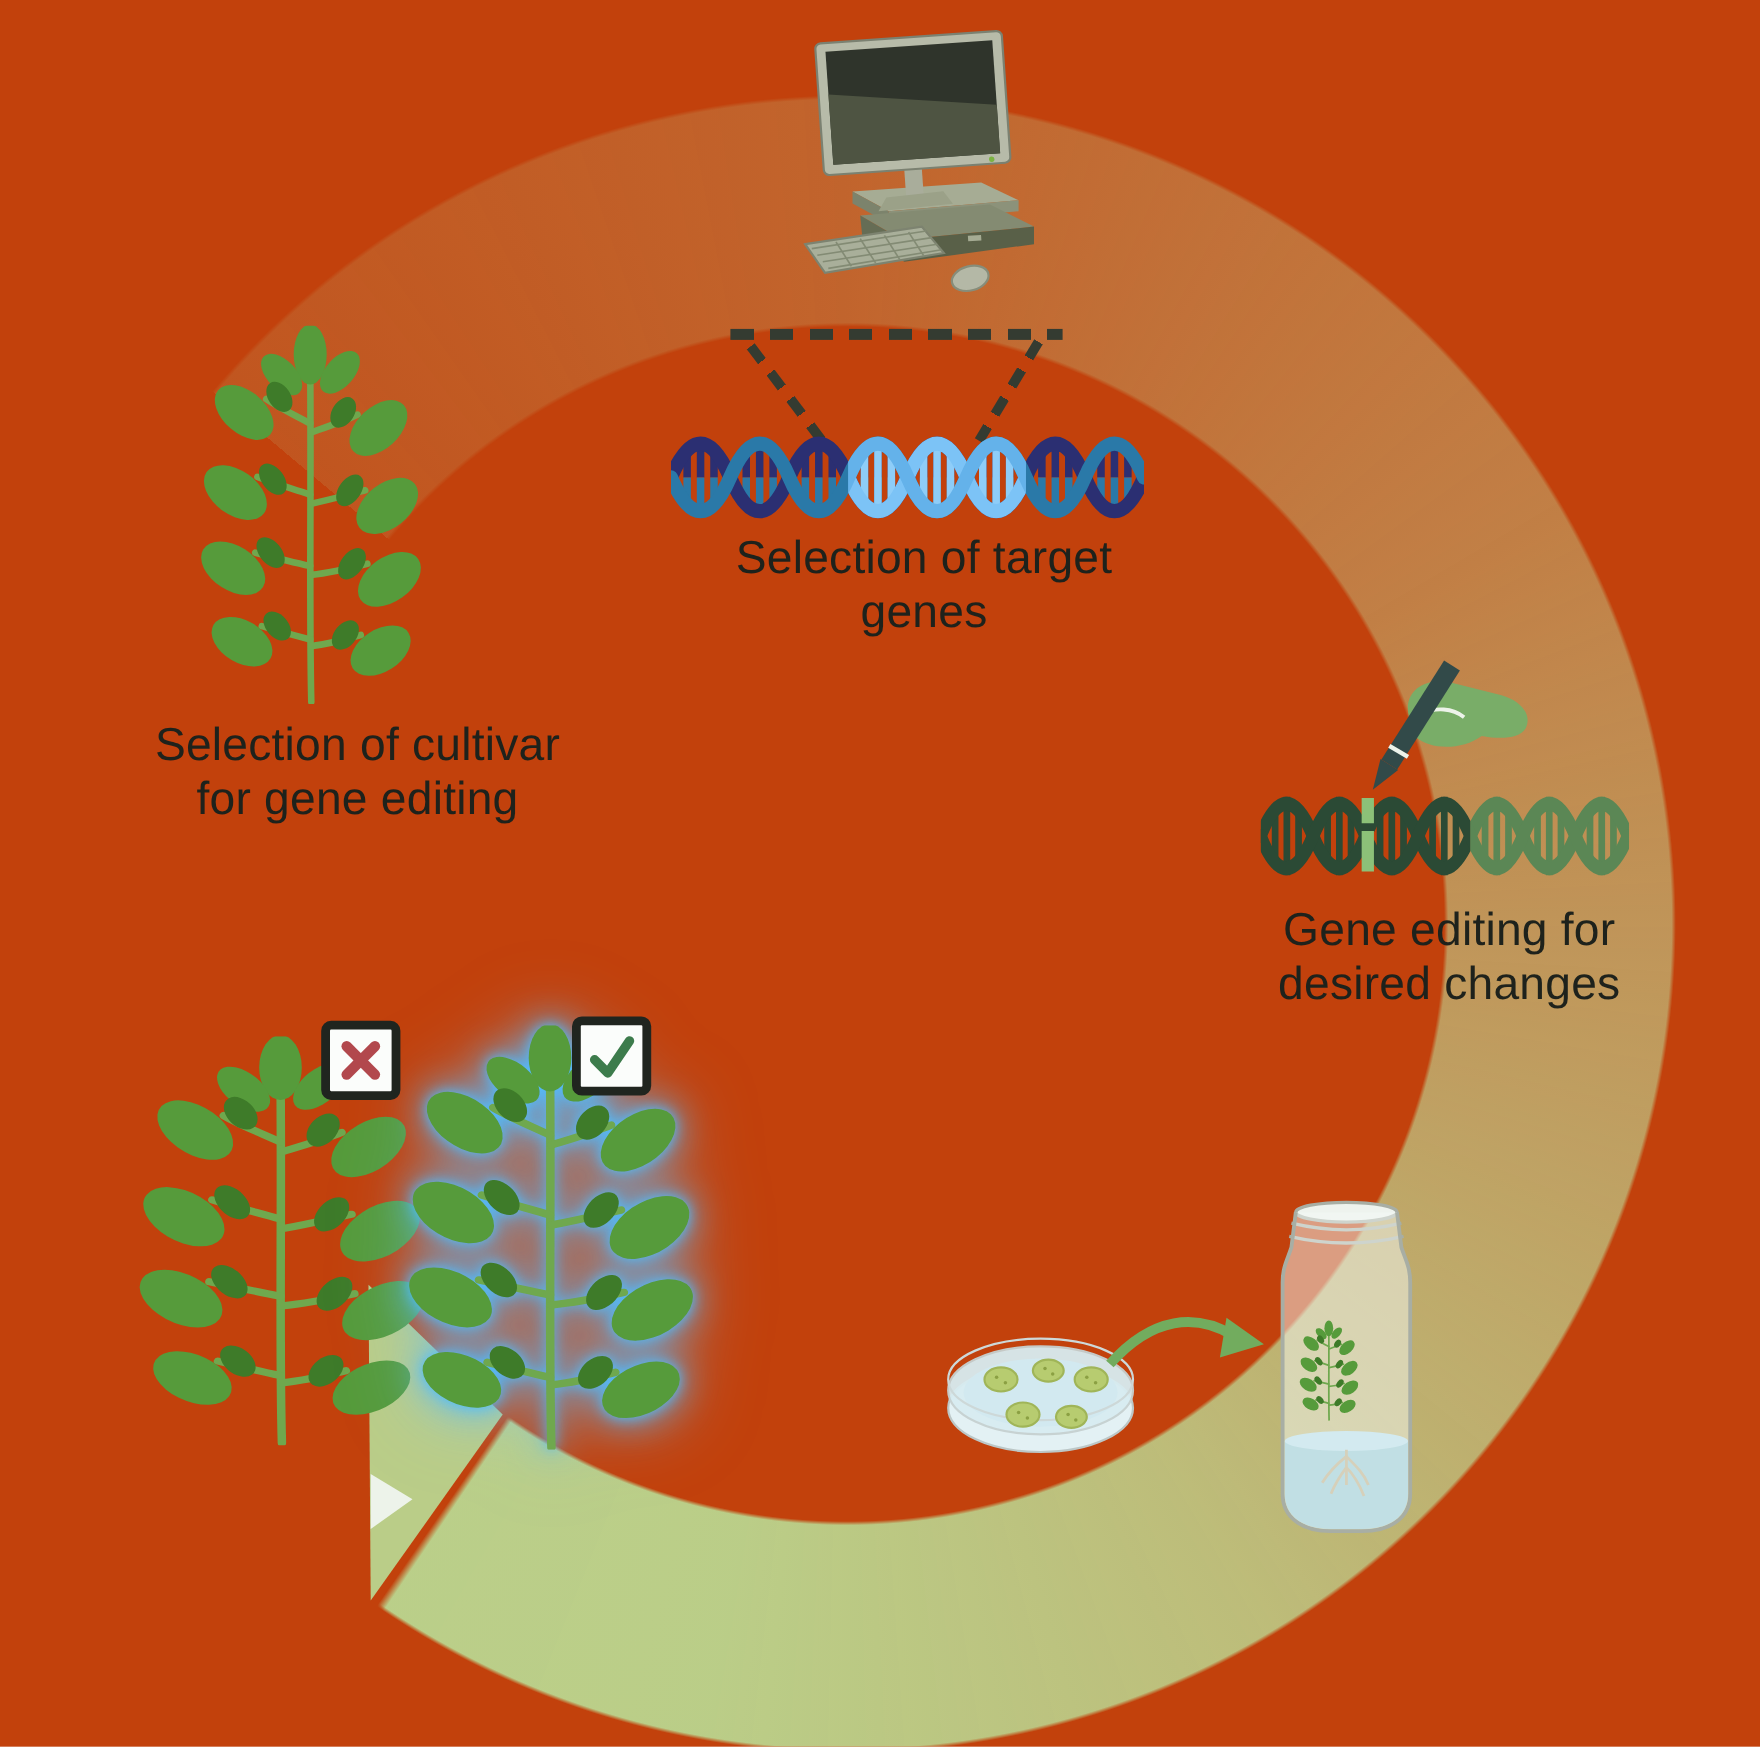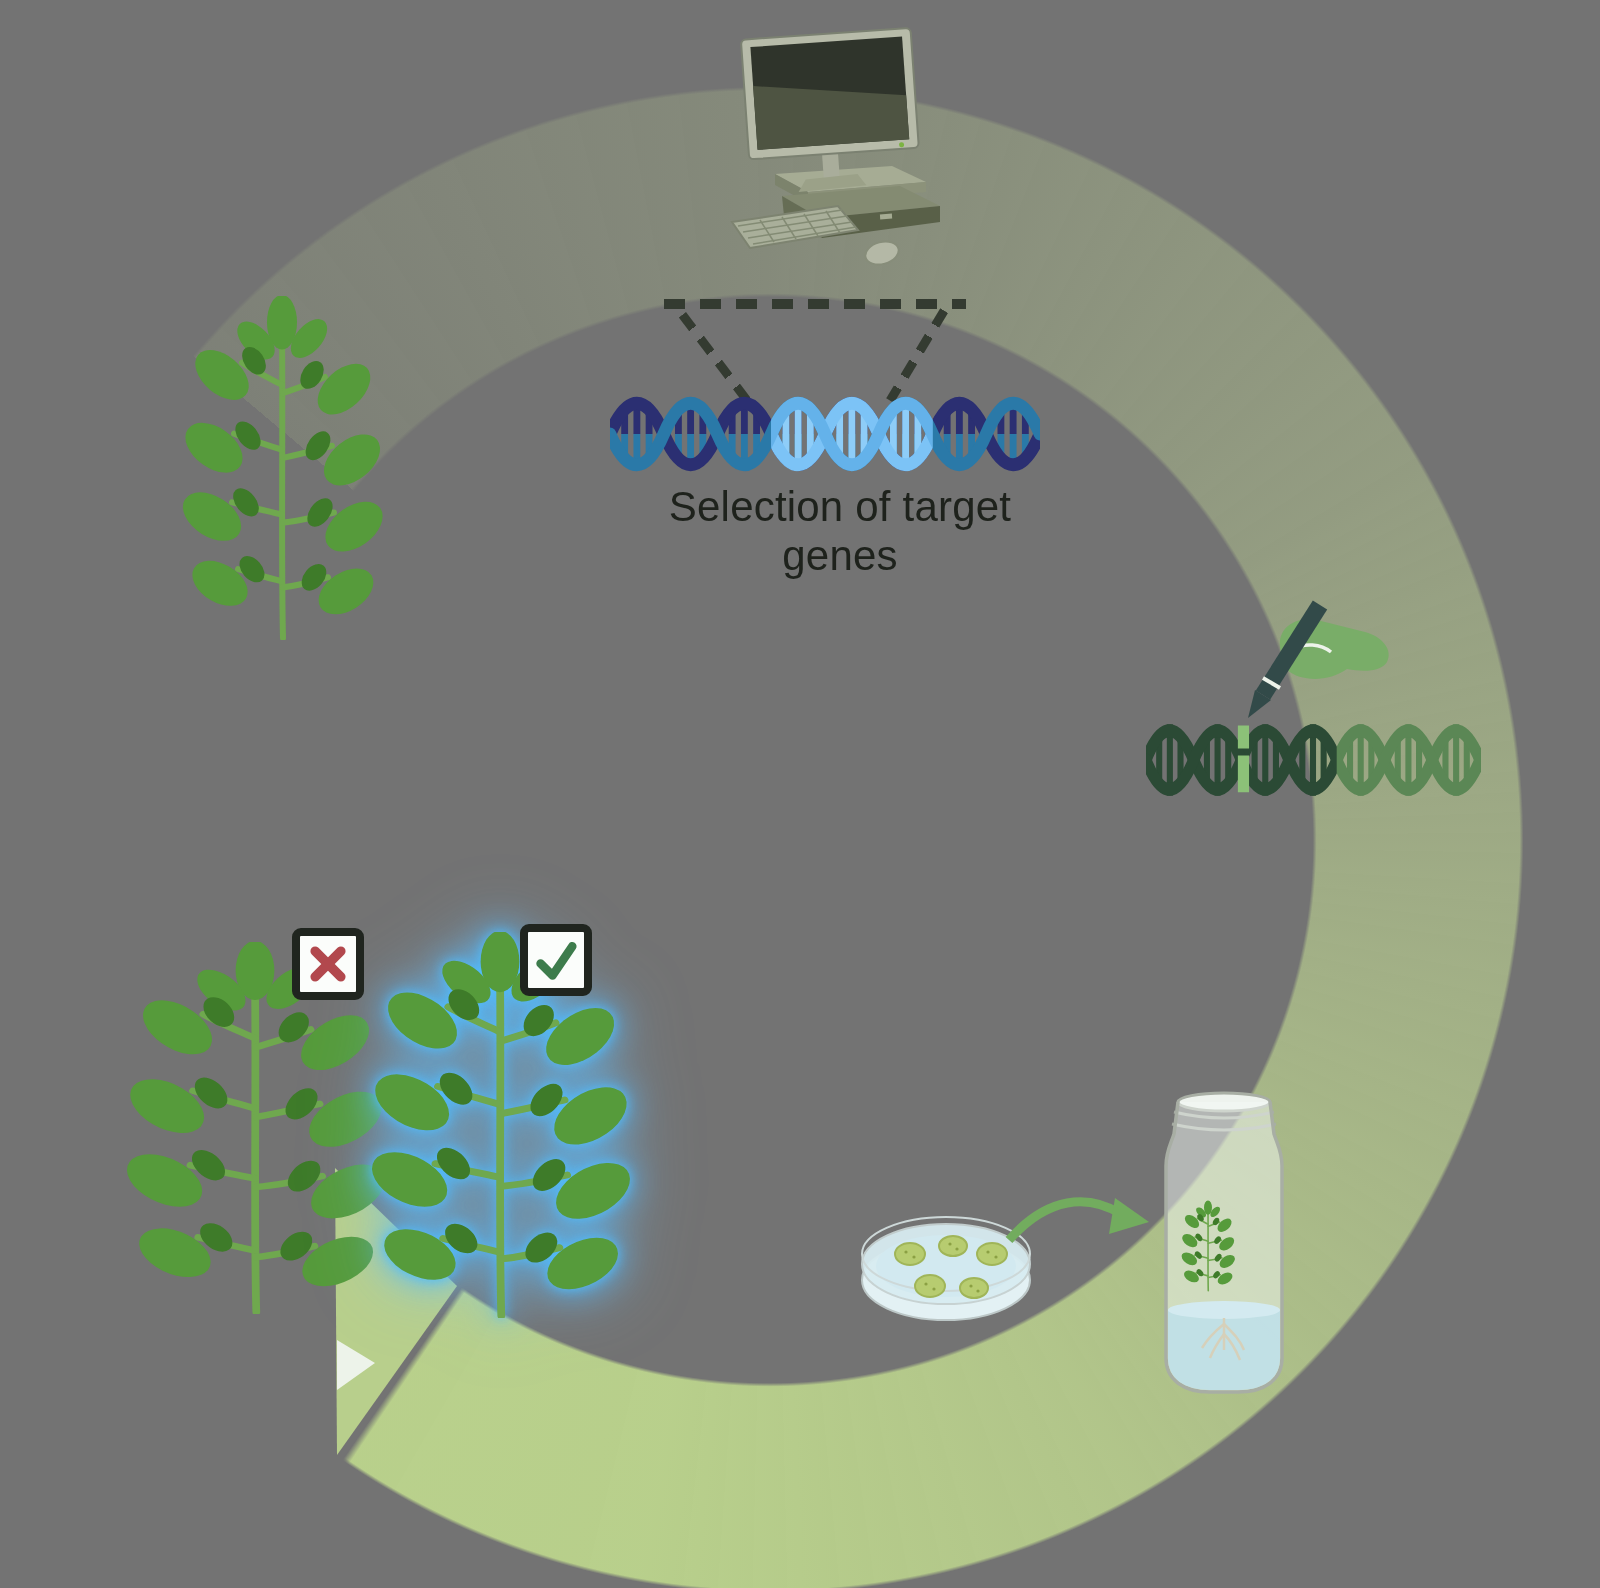--- a/index.html
+++ b/index.html
@@ -1,18 +1,18 @@
 <!DOCTYPE html>
 <html><head>
 <meta charset="utf-8">
 <style>
   html,body{margin:0;padding:0;}
   .canvas{
     position:relative;width:1600px;height:1588px;overflow:hidden;
-    background:#737373;
+    background:#c2410c;
     font-family:"Liberation Sans", sans-serif;
   }
   .abs{position:absolute;}
   .ring{
     left:15px;top:85px;width:1510px;height:1510px;
     background:conic-gradient(from 310deg,
       rgba(193,214,150,0.14) 0deg,
       rgba(193,214,150,0.24) 50deg,
       rgba(193,214,150,0.42) 110deg,
       rgba(190,212,146,0.62) 150deg,
@@ -151,20 +151,22 @@
       <path d="M0,49 C18,90 37,90 55,49 S92,8 110,49 S147,90 165,49 S202,8 220,49 S257,90 275,49 S312,8 330,49 S367,90 385,49 S422,8 440,49" stroke="#64b2ea" stroke-width="13" fill="none" stroke-linecap="round"></path>
     </g>
   </svg>
 
   <div class="abs label" style="left:615px;top:482px;width:450px">Selection of target
 genes</div>
 
   <svg class="abs" style="left:162px;top:296px" width="240" height="344" viewBox="0 0 240 340" preserveAspectRatio="none">
     <use href="#plantSym"></use>
   </svg>
+  <div class="abs label" style="left:95px;top:652px;width:460px">Selection of cultivar
+for gene editing</div>
 
   <svg class="abs" style="left:1225px;top:590px" width="170" height="140" viewBox="0 0 170 140">
     <path d="M56,62 C50,40 68,26 92,30 L140,42 C158,47 168,60 162,72 C156,82 138,82 122,79 C104,92 76,92 62,80 C54,73 53,68 56,62 Z" fill="#79ad68"></path>
     <path d="M66,60 C80,52 96,54 106,62" stroke="#edf3ea" stroke-width="3.5" fill="none"></path>
     <line x1="95" y1="15" x2="38" y2="105" stroke="#324a49" stroke-width="17"></line>
     <polygon points="46,110 30,100 23,128" fill="#324a49"></polygon>
     <line x1="38" y1="88" x2="55" y2="98" stroke="#edf3ea" stroke-width="4"></line>
   </svg>
 
   <svg class="abs" style="left:1146px;top:714px" width="335" height="92" viewBox="0 0 330 80" preserveAspectRatio="none">
@@ -182,20 +184,22 @@
       <path d="M0,40 C15,74 31,74 47,40 S78,6 94,40 S125,74 141,40 S172,6 188,40 S219,74 235,40 S266,6 282,40 S313,74 329,40" stroke="#2b4a35" stroke-width="11" fill="none" stroke-linecap="round"></path>
     </g>
     <g clip-path="url(#gl)">
       <path d="M201,16V64M211.5,9V71M222,16V64M248,16V64M258.5,9V71M269,16V64M295,16V64M305.5,9V71M316,16V64" stroke="#5b8755" stroke-width="6" fill="none"></path>
       <path d="M0,40 C15,6 31,6 47,40 S78,74 94,40 S125,6 141,40 S172,74 188,40 S219,6 235,40 S266,74 282,40 S313,6 329,40" stroke="#5b8755" stroke-width="11" fill="none" stroke-linecap="round"></path>
       <path d="M0,40 C15,74 31,74 47,40 S78,6 94,40 S125,74 141,40 S172,6 188,40 S219,74 235,40 S266,6 282,40 S313,74 329,40" stroke="#5b8755" stroke-width="11" fill="none" stroke-linecap="round"></path>
     </g>
     <path d="M96,10V72" stroke="#8cc178" stroke-width="11" stroke-dasharray="20 6 32" fill="none"></path>
   </svg>
 
+  <div class="abs label" style="left:1085px;top:820px;width:465px">Gene editing for
+desired changes</div>
 
   <svg class="abs" style="left:858px;top:1202px" width="176" height="126" viewBox="0 0 176 126">
     <ellipse cx="88" cy="78" rx="84" ry="40" fill="#e3f1f4" stroke="#bcc7c7" stroke-width="2"></ellipse>
     <ellipse cx="88" cy="62" rx="84" ry="40" fill="#d8ecf1" stroke="#c6d1d1" stroke-width="2" opacity="0.95"></ellipse>
     <ellipse cx="88" cy="64" rx="70" ry="31" fill="#d2e9f0"></ellipse>
     <ellipse cx="88" cy="52" rx="84" ry="37" fill="none" stroke="#cdd8d8" stroke-width="2"></ellipse>
     <g fill="#b7cc70" stroke="#a0b558" stroke-width="2">
       <ellipse cx="52" cy="52" rx="15" ry="11"></ellipse>
       <ellipse cx="95" cy="44" rx="14" ry="10"></ellipse>
       <ellipse cx="134" cy="52" rx="15" ry="11"></ellipse>

